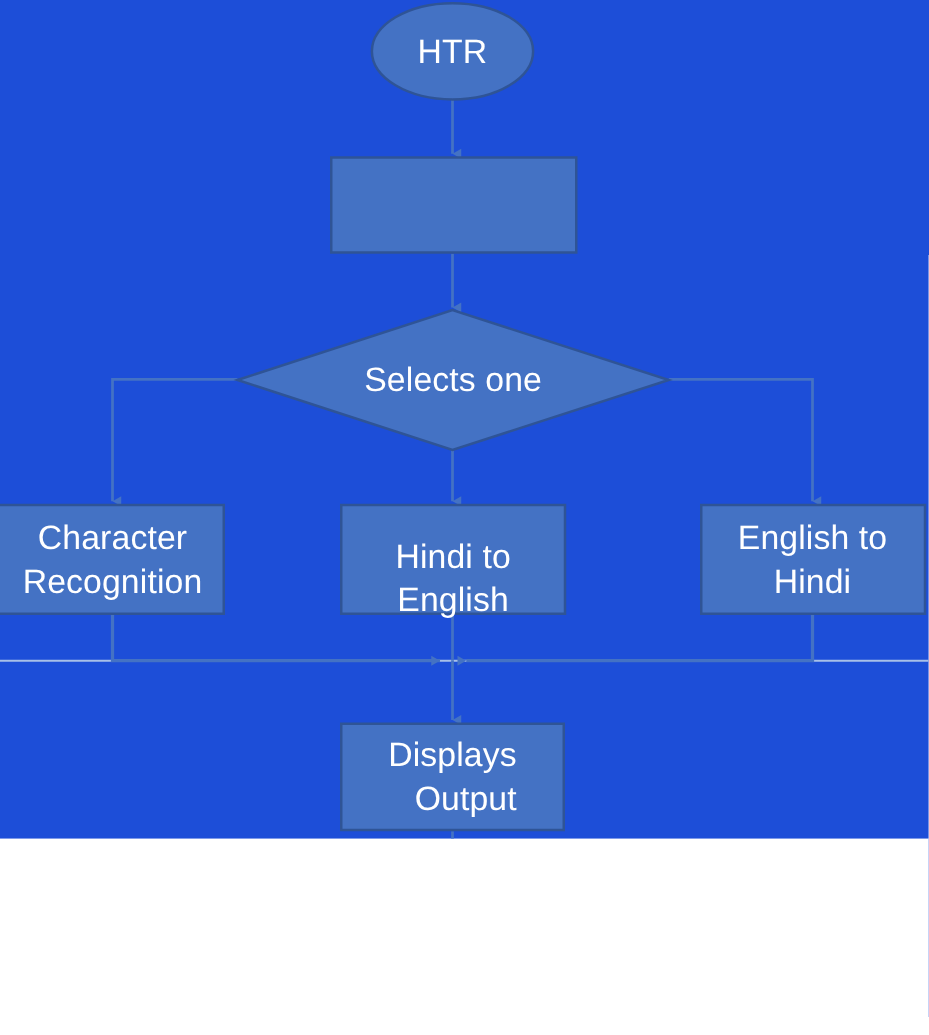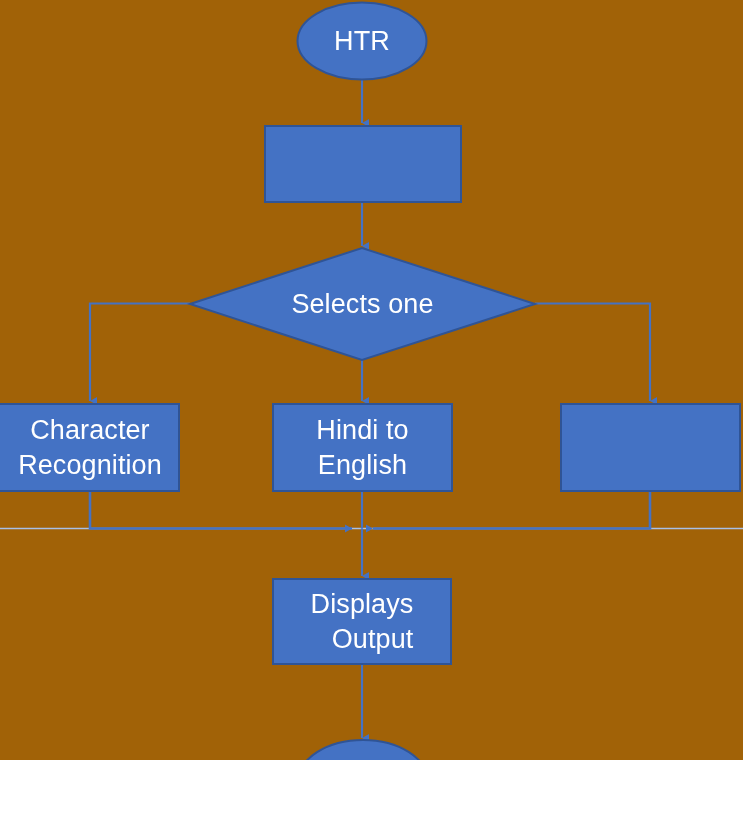--- a/index.html
+++ b/index.html
@@ -6,22 +6,22 @@
     margin: 0;
     padding: 0;
     background: #ffffff;
   }
   body {
     font-family: "Liberation Sans", sans-serif;
   }
   #canvas {
     position: relative;
     width: 743px;
-    height: 760px;
-    background: #a16207;
+    height: 671px;
+    background: #1d4ed8;
     overflow: hidden;
   }
   #flow-svg {
     position: absolute;
     left: 0;
     top: 0;
     width: 743px;
     height: 828px;
   }
   .node-label {
@@ -97,22 +97,24 @@
   </svg>
 
   <div class="node-label" style="left:297px; top:2px; width:130px; height:78px;">HTR</div>
 
 
   <div class="node-label" style="left:190px; top:248px; width:345px; height:112px;">Selects one</div>
 
   <div class="node-label" style="left:0px; top:403px; width:180px; height:89px;">Character
 Recognition</div>
 
-  <div class="node-label" style="left:272px; top:403px; width:181px; height:89px;">Hindi to
+  <div class="node-label" style="left:272px; top:418px; width:181px; height:89px;">Hindi to
 English</div>
 
+  <div class="node-label" style="left:560px; top:403px; width:180px; height:89px;">English to
+Hindi</div>
 
   <div class="node-label" style="left:272px; top:578px; width:180px; height:87px;text-align:right;">Displays
 Output</div>
 
   <div class="node-label" style="left:298px; top:740px; width:130px; height:83px;">End</div>
 
 </div>
 
 </body></html>

